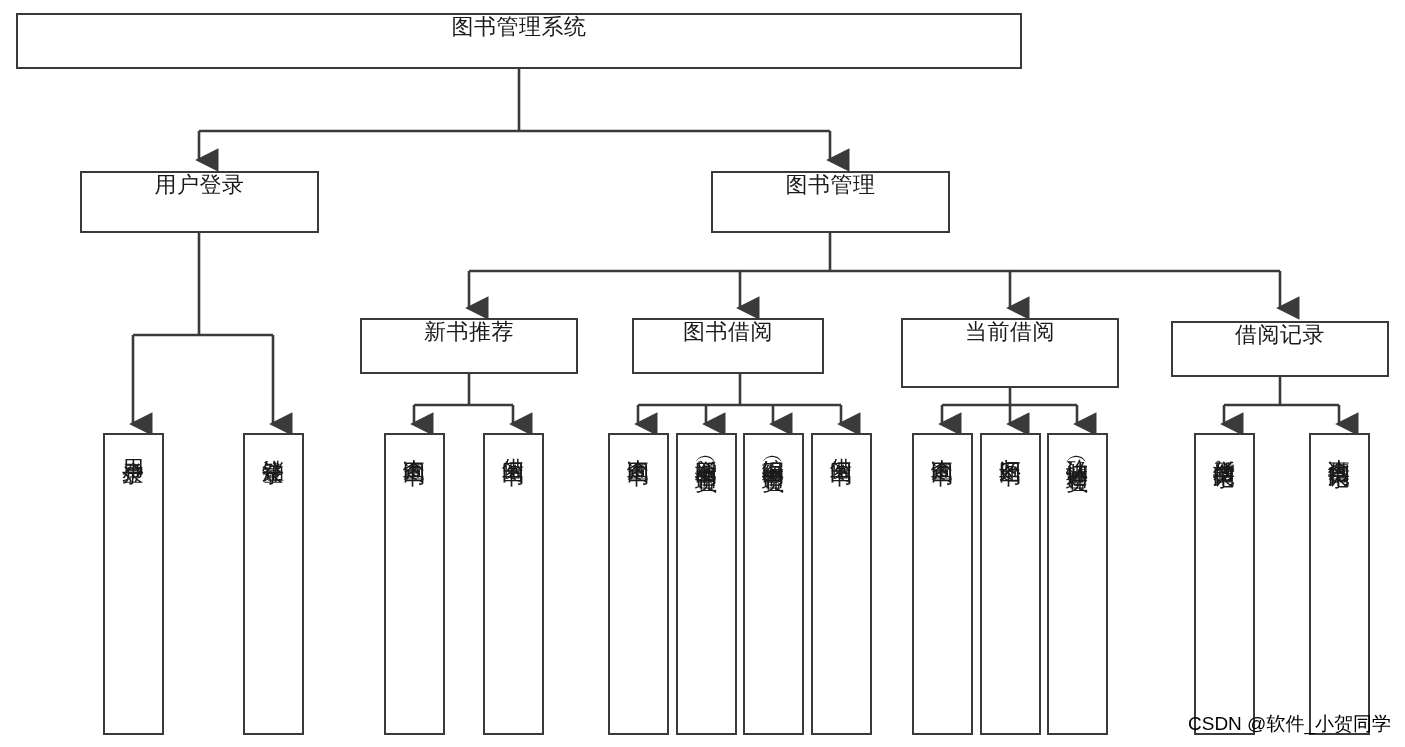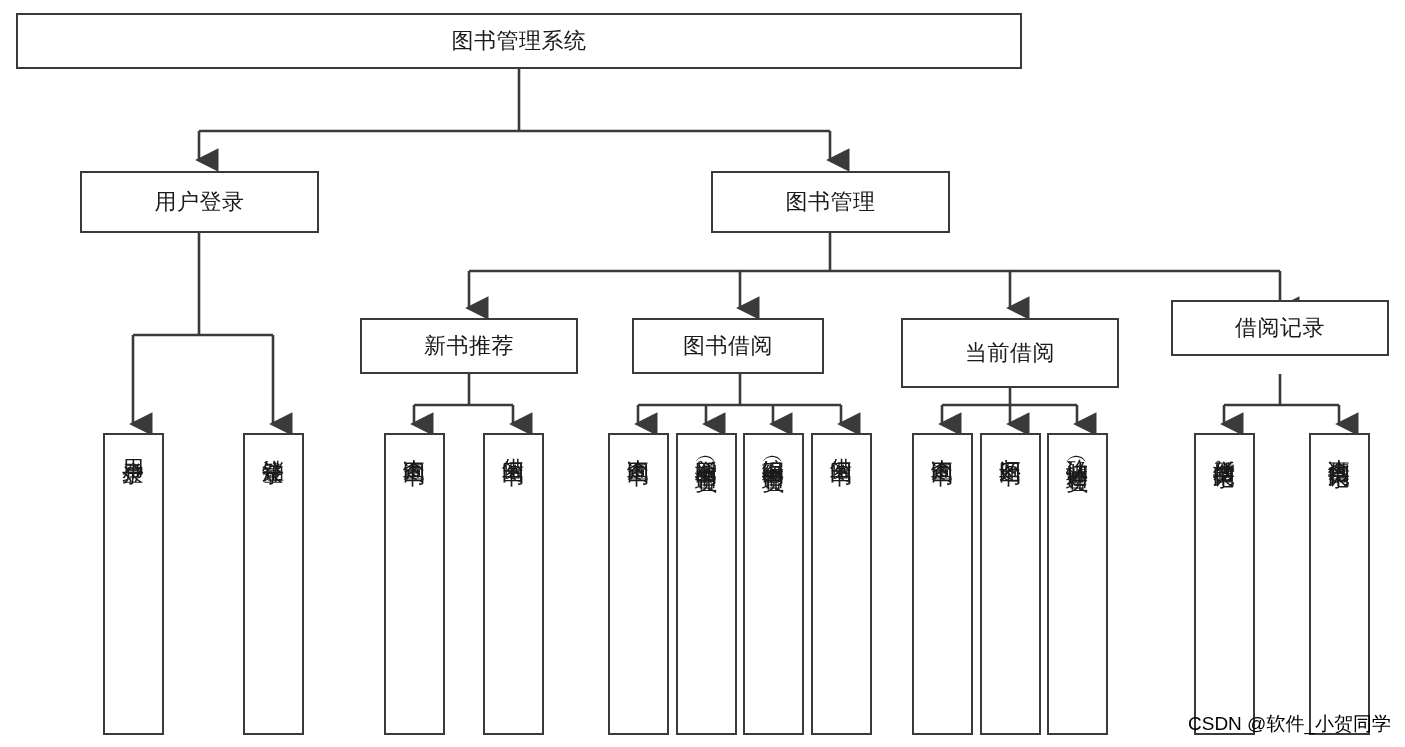--- a/index.html
+++ b/index.html
@@ -24,21 +24,20 @@
     top: 0;
     width: 1405px;
     height: 747px;
   }
   .node {
     position: absolute;
     box-sizing: border-box;
     background: #ffffff;
     border: 2px solid #3a3a3a;
     display: flex;
-    align-items: center;
     justify-content: center;
     z-index: 2;
   }
   .node-h {
     font-size: 22px;
     line-height: 1.1;
     letter-spacing: 0.5px;
     white-space: nowrap;
     color: #1a1a1a;
   }
@@ -134,21 +133,21 @@
 
   <div class="node" style="left:360px; top:318px; width:218px; height:56px;font-family:Liberation Serif, serif;">
     <span class="node-h">新书推荐</span>
   </div>
   <div class="node" style="left:632px; top:318px; width:192px; height:56px;">
     <span class="node-h">图书借阅</span>
   </div>
   <div class="node" style="left:901px; top:318px; width:218px; height:70px;">
     <span class="node-h">当前借阅</span>
   </div>
-  <div class="node" style="left:1171px; top:300px; width:218px; height:56px;">
+  <div class="node" style="left:1171px; top:321px; width:218px; height:56px;">
     <span class="node-h">借阅记录</span>
   </div>
 
   <div class="node leaf" style="left:103px; top:433px; width:61px; height:302px;">
     <span class="node-v">用户登录</span>
   </div>
   <div class="node leaf" style="left:243px; top:433px; width:61px; height:302px;">
     <span class="node-v">注销登录</span>
   </div>
 

